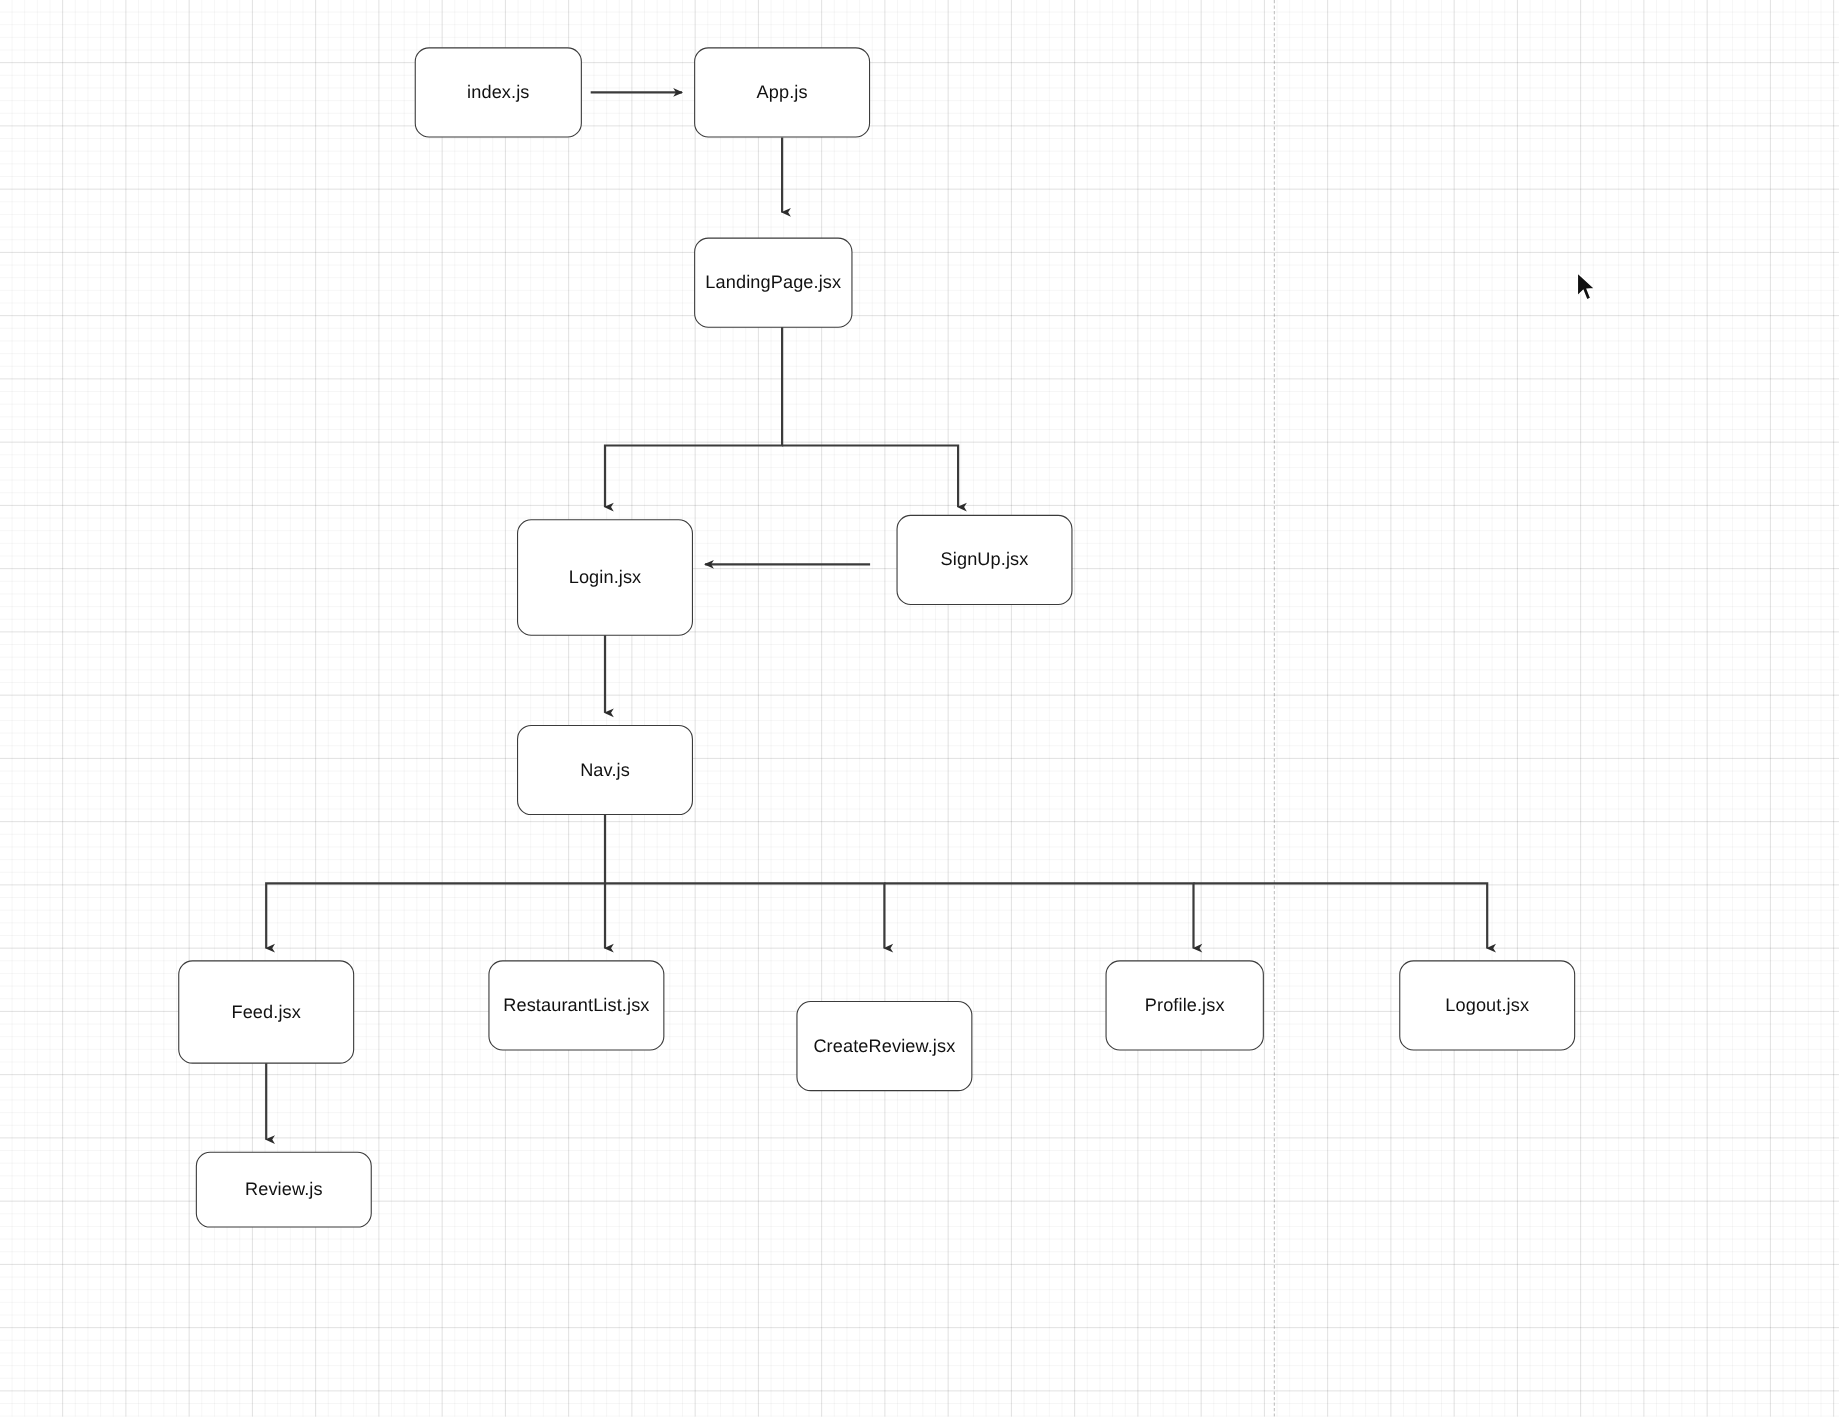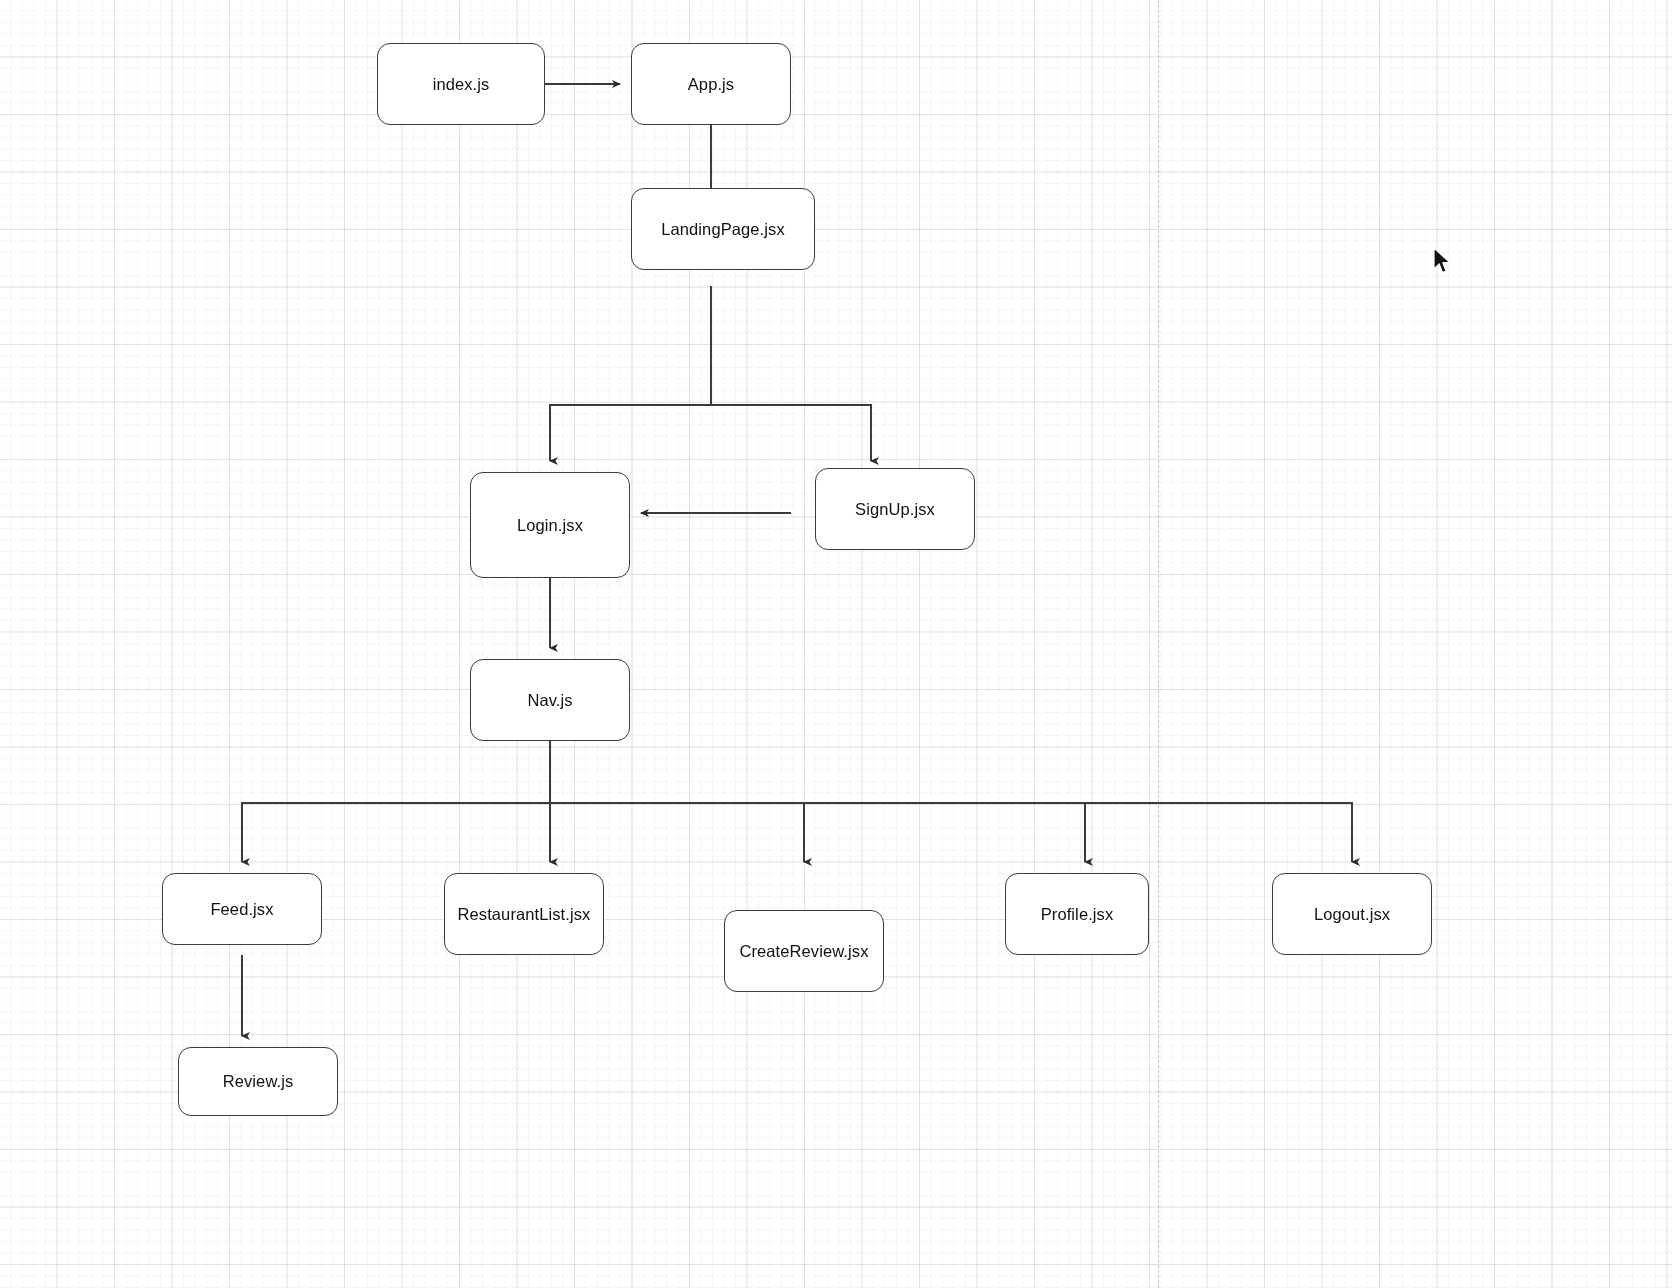--- a/index.html
+++ b/index.html
@@ -102,39 +102,39 @@
       <path d="M550,803 L550,862" marker-end="url(#ah-down)"></path>
       <path d="M550,803 L804,803 L804,862" marker-end="url(#ah-down)"></path>
       <path d="M804,803 L1085,803 L1085,862" marker-end="url(#ah-down)"></path>
       <path d="M1085,803 L1352,803 L1352,862" marker-end="url(#ah-down)"></path>
 
       <line x1="242" y1="955" x2="242" y2="1036" marker-end="url(#ah-down)"></line>
     </g>
   </svg>
 
   <div id="nodes">
-      <div class="node" style="left: 377px; top: 43px; width: 168px; height: 82px; justify-content: center;">
+      <div class="node" style="left: 377px; top: 43px; width: 152px; height: 82px; justify-content: center;">
         <span>index.js</span>
       </div>
       <div class="node" style="left: 631px; top: 43px; width: 160px; height: 82px;">
         <span>App.js</span>
       </div>
-      <div class="node" style="left: 631px; top: 188px; width: 184px; height: 82px; border-radius: 13px;">
+      <div class="node" style="left: 631px; top: 216px; width: 144px; height: 82px; border-radius: 13px;">
         <span>LandingPage.jsx</span>
       </div>
       <div class="node" style="left: 470px; top: 472px; width: 160px; height: 106px;">
         <span>Login.jsx</span>
       </div>
       <div class="node" style="left: 791px; top: 468px; width: 160px; height: 82px; margin-left: 24px;">
         <span>SignUp.jsx</span>
       </div>
       <div class="node" style="left: 470px; top: 659px; width: 160px; height: 82px;">
         <span>Nav.js</span>
       </div>
-      <div class="node" style="left: 162px; top: 873px; width: 160px; height: 72px;">
+      <div class="node" style="left: 162px; top: 873px; width: 160px; height: 94px;">
         <span>Feed.jsx</span>
       </div>
       <div class="node" style="left: 444px; top: 873px; width: 160px; height: 82px;">
         <span>RestaurantList.jsx</span>
       </div>
       <div class="node" style="left: 724px; top: 873px; width: 160px; height: 82px; margin-top: 37px;">
         <span>CreateReview.jsx</span>
       </div>
       <div class="node" style="left: 1005px; top: 873px; width: 144px; height: 82px;">
         <span>Profile.jsx</span>

